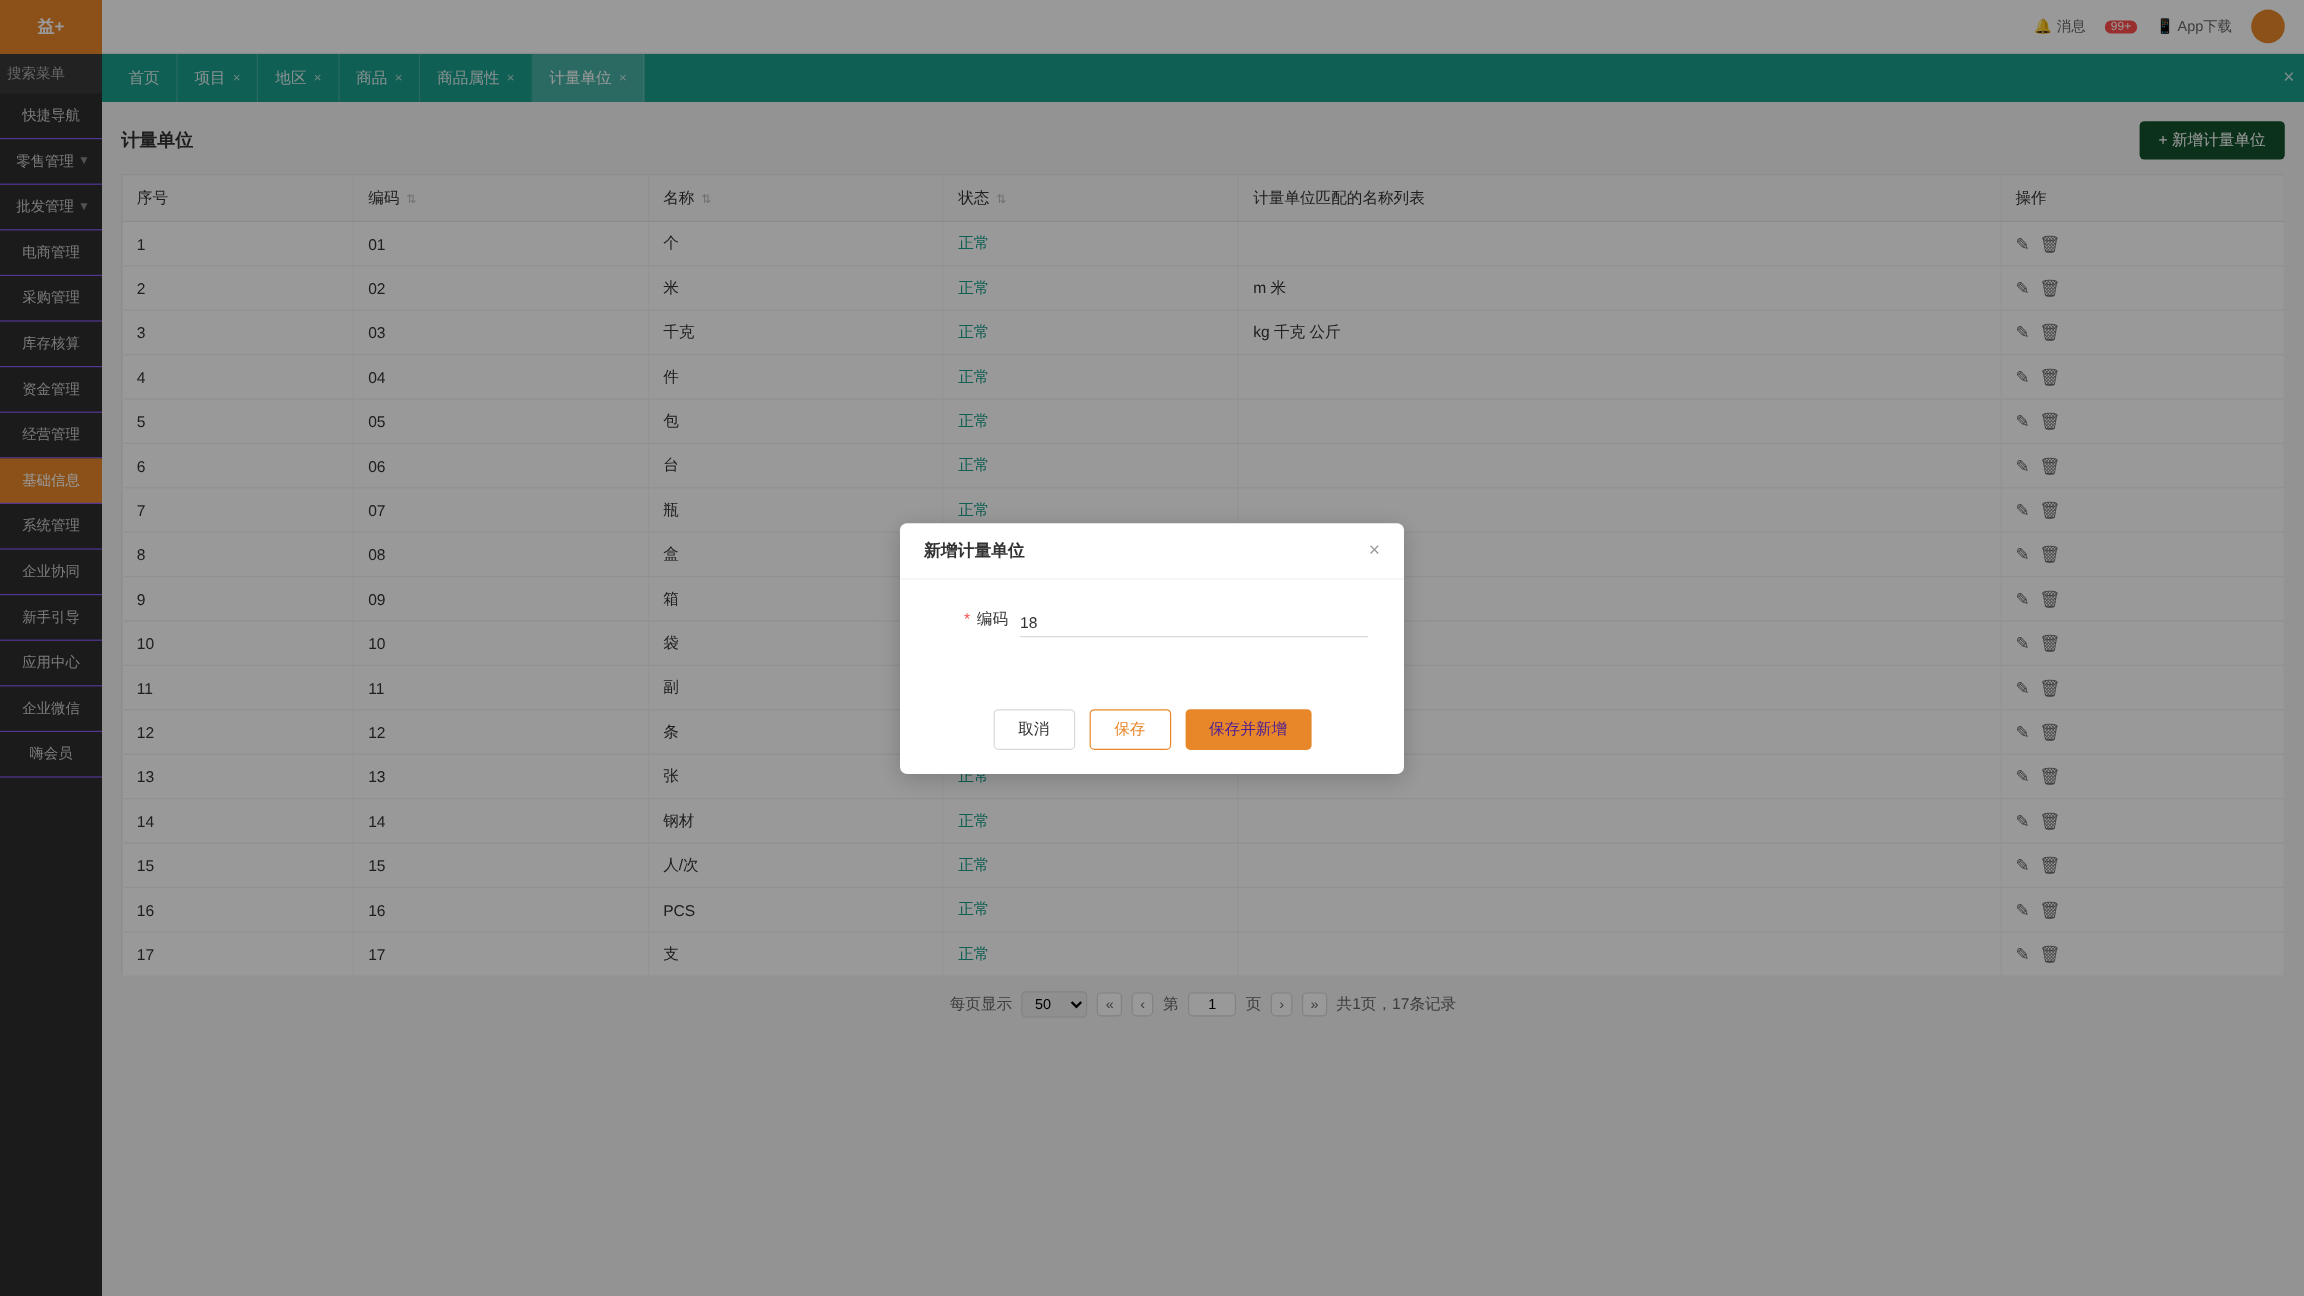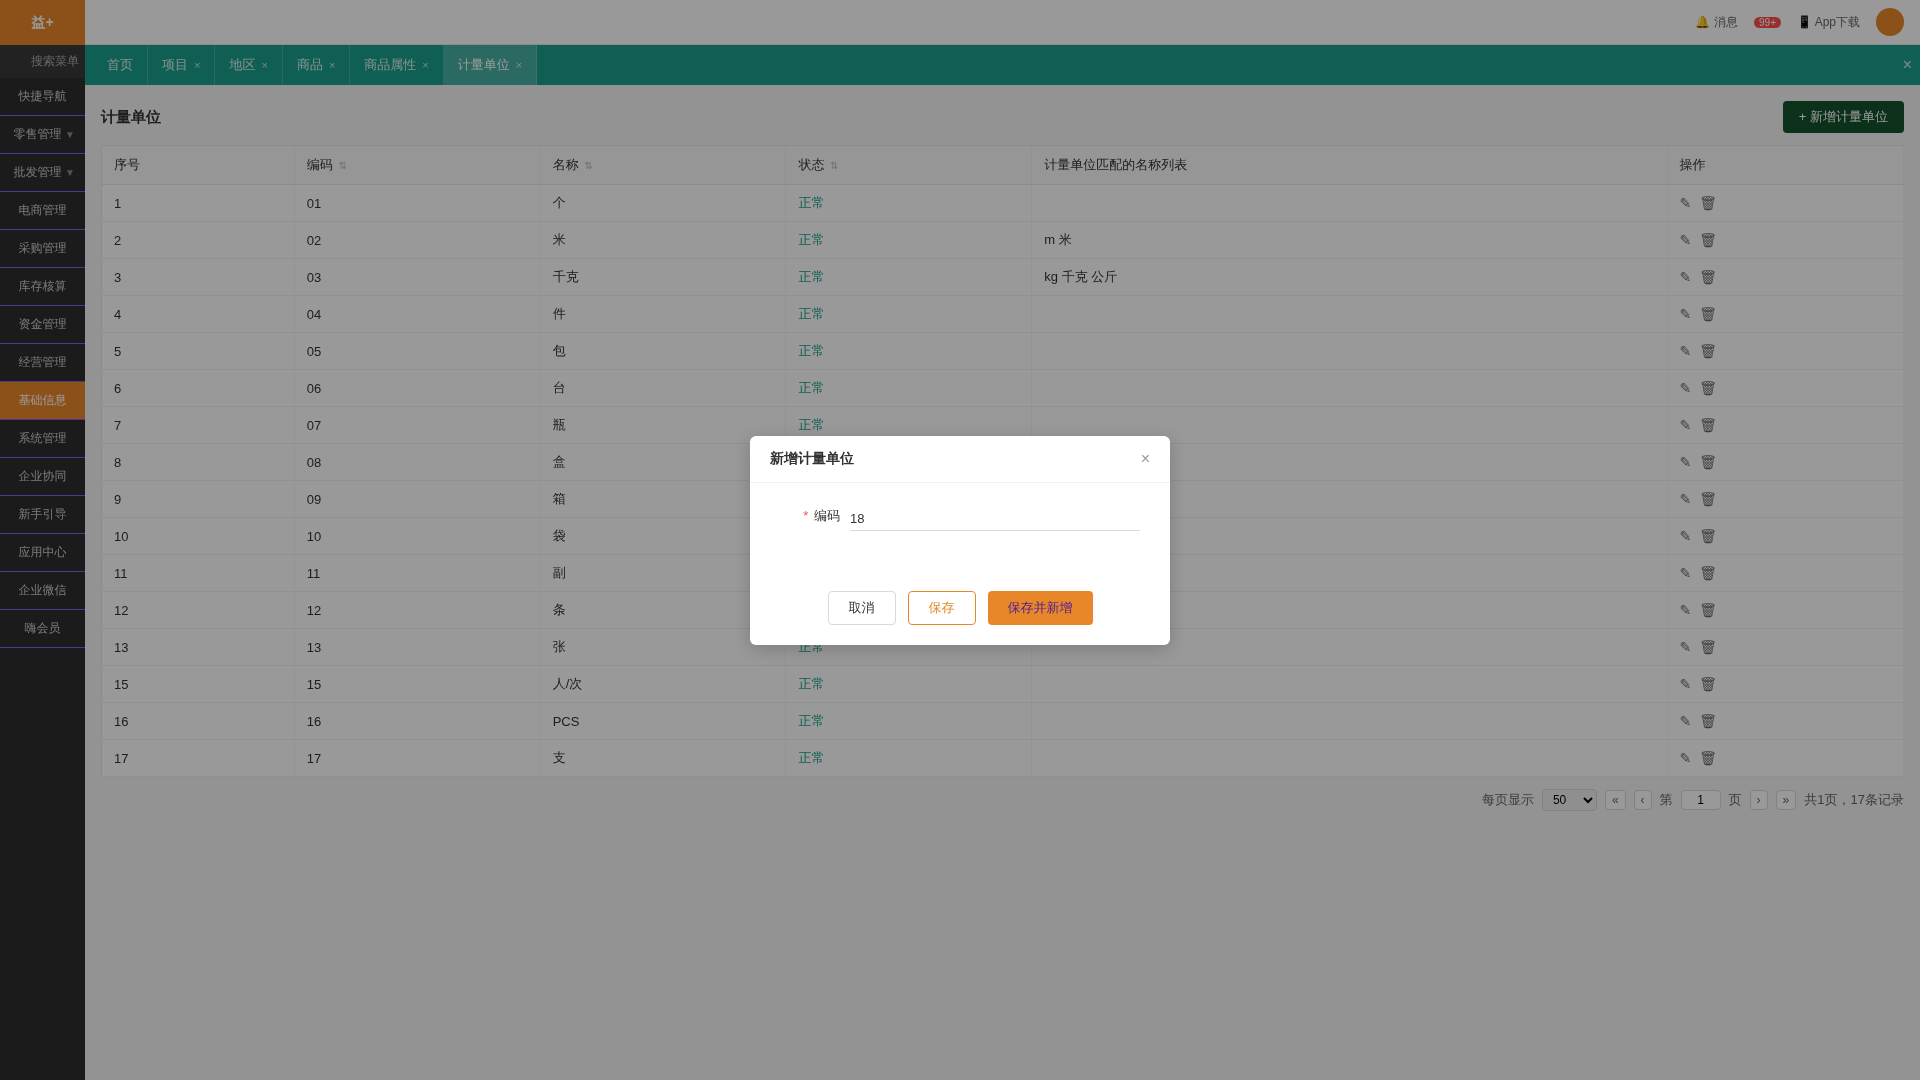--- a/index.html
+++ b/index.html
@@ -22,21 +22,21 @@
       justify-content: center;
       color: white;
       font-size: 14px;
       font-weight: bold;
     }
     .sidebar-search {
       background: #3a3a3a;
       padding: 8px 6px;
       color: #aaa;
       font-size: 12px;
-      text-align: right;
+      text-align: left;
       cursor: pointer;
     }
     .sidebar-nav-item {
       color: #ccc;
       font-size: 12px;
       padding: 10px 6px;
       text-align: center;
       cursor: pointer;
       border-bottom: 1px solid #8b5cf6;
     }
@@ -162,21 +162,21 @@
       font-size: 13px;
     }
     .status-normal { color: #1a9e8c; }
     .action-icons { display: flex; gap: 8px; }
     .action-icon { color: #666; cursor: pointer; font-size: 14px; }
 
     
     .pagination-bar {
       display: flex;
       align-items: center;
-      justify-content: flex-end;
+      justify-content: center;
       padding: 12px 0;
       gap: 8px;
       font-size: 13px;
       color: #666;
     }
     .page-size-select {
       border: 1px solid #d9d9d9;
       border-radius: 4px;
       padding: 2px 6px;
       font-size: 12px;
@@ -583,20 +583,33 @@
       <td><span class="status-normal">正常</span></td>
       <td></td>
       <td>
         <div class="action-icons">
           <span class="action-icon">✎</span>
           <span class="action-icon">🗑</span>
         </div>
       </td>
     </tr>
           <tr>
+      <td>14</td>
+      <td>14</td>
+      <td>钢材</td>
+      <td><span class="status-normal">正常</span></td>
+      <td></td>
+      <td>
+        <div class="action-icons">
+          <span class="action-icon">✎</span>
+          <span class="action-icon">🗑</span>
+        </div>
+      </td>
+    </tr>
+          <tr>
       <td>15</td>
       <td>15</td>
       <td>人/次</td>
       <td><span class="status-normal">正常</span></td>
       <td></td>
       <td>
         <div class="action-icons">
           <span class="action-icon">✎</span>
           <span class="action-icon">🗑</span>
         </div>

